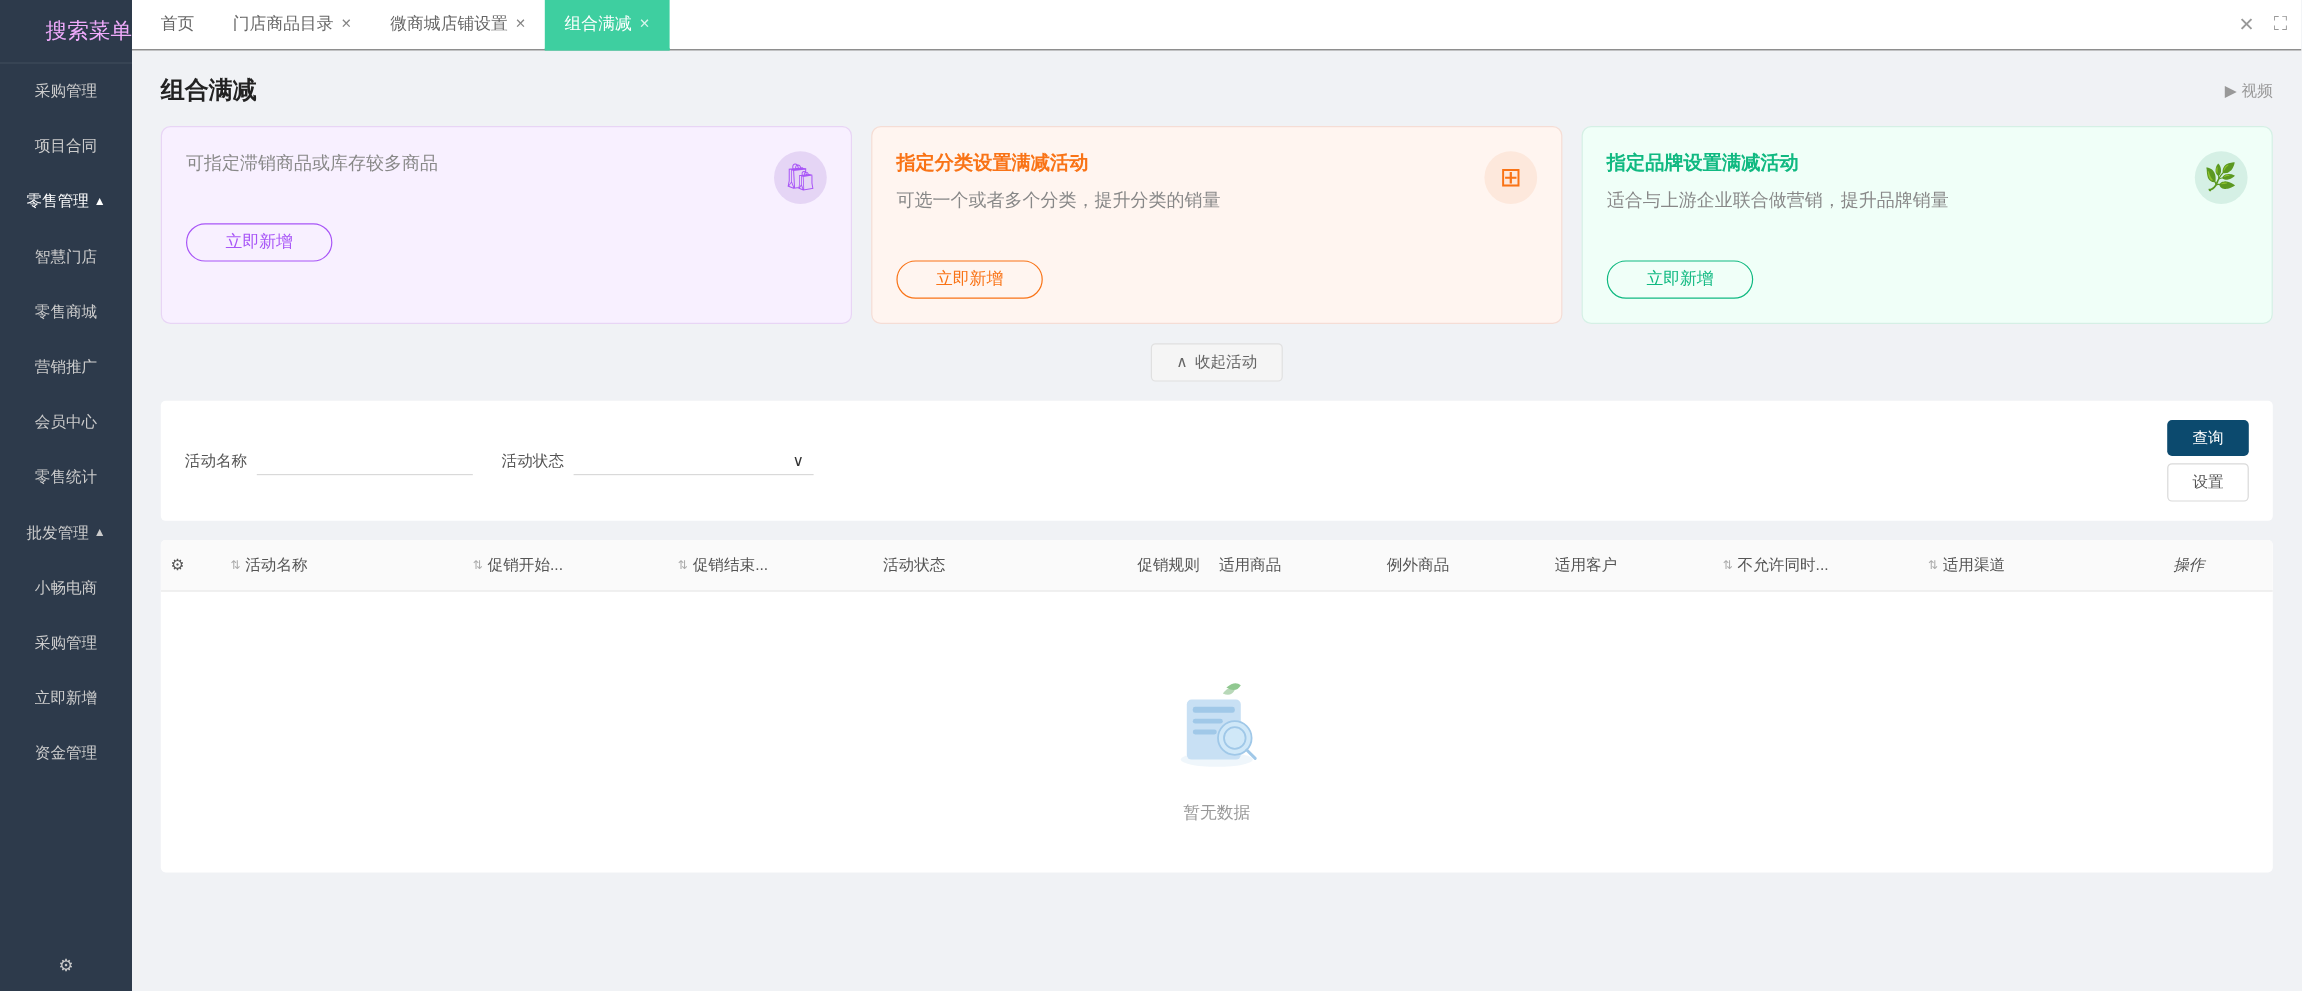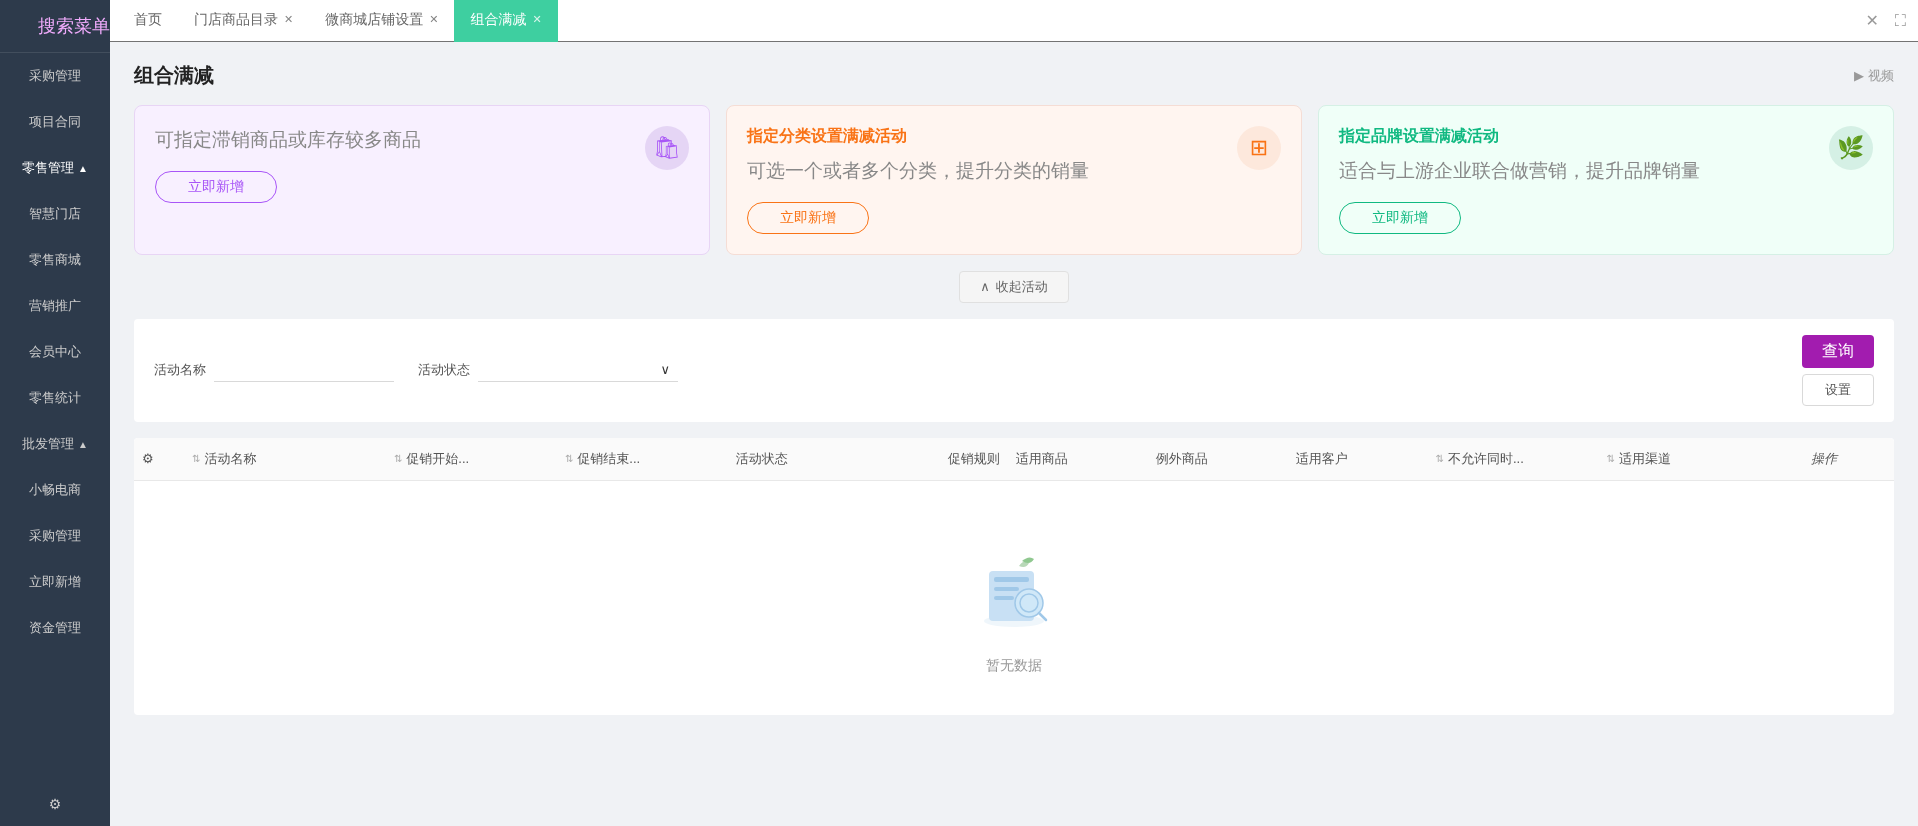--- a/index.html
+++ b/index.html
@@ -145,23 +145,23 @@
     .promo-card-title {
       font-size: 16px;
       font-weight: 600;
       margin-bottom: 10px;
     }
     .promo-card.purple .promo-card-title { color: #a855f7; }
     .promo-card.orange .promo-card-title { color: #f97316; }
     .promo-card.green .promo-card-title { color: #10b981; }
 
     .promo-card-desc {
-      font-size: 19px;
+      font-size: 15px;
       color: #888;
-      margin-bottom: 16px;
+      margin-bottom: 37px;
       line-height: 1.5;
     }
 
     .promo-card-icon {
       position: absolute;
       top: 20px;
       right: 20px;
       width: 44px;
       height: 44px;
       border-radius: 50%;
@@ -241,26 +241,26 @@
       width: 200px;
       background: transparent;
     }
     .filter-actions {
       margin-left: auto;
       display: flex;
       flex-direction: column;
       gap: 6px;
     }
     .btn-query {
-      background: #a21caf;
+      background: #0c4a6e;
       color: #fff;
       border: none;
       padding: 6px 20px;
       border-radius: 4px;
-      font-size: 16px;
+      font-size: 13px;
       cursor: pointer;
     }
     .btn-setting {
       background: #fff;
       color: #555;
       border: 1px solid #d9d9d9;
       padding: 6px 20px;
       border-radius: 4px;
       font-size: 13px;
       cursor: pointer;

